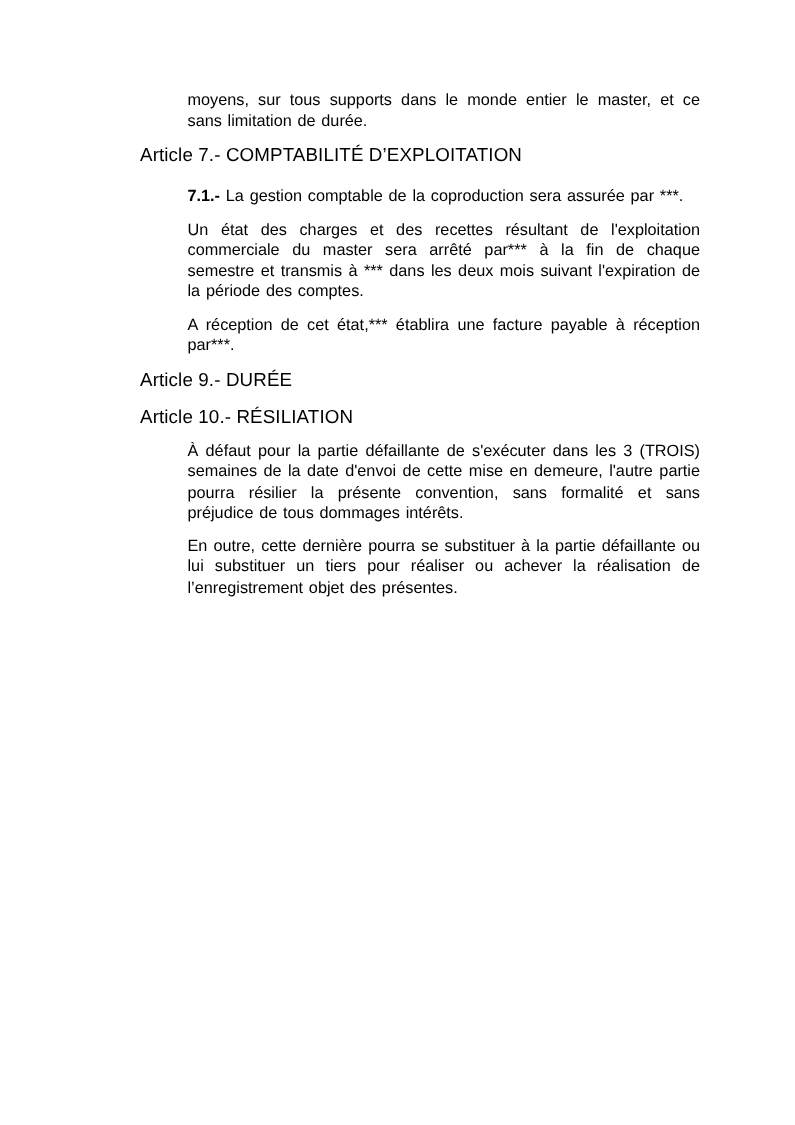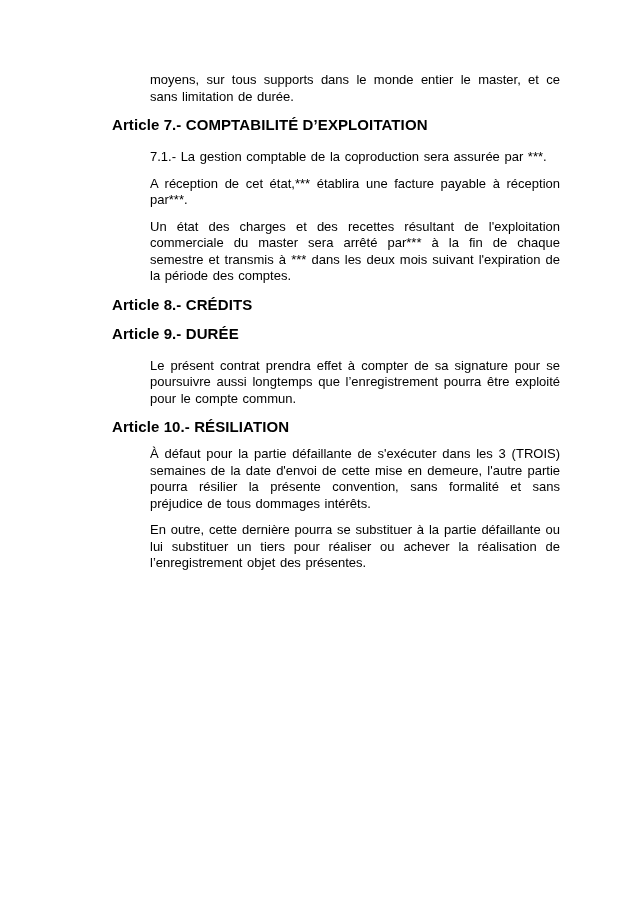--- a/index.html
+++ b/index.html
@@ -30,39 +30,37 @@
   }
   .content p.first {
     margin-top: 0;
   }
   .content p.after-heading {
     margin-top: 15px;
   }
   .content h2 {
     font-size: 15px;
     line-height: 18px;
-    font-weight: bold;
+    font-weight: normal;
     margin: 11px 0 0 0;
     letter-spacing: 0.1px;
   }
   .content strong.clause-num {
-    font-weight: normal;
+    font-weight: bold;
   }
 </style>
 </head>
 <body>
 
 <div class="page">
   <div class="content">
 
   <p class="first">moyens, sur tous supports dans le monde entier le master, et ce sans limitation de durée.</p>
       <h2>Article 7.- COMPTABILITÉ D’EXPLOITATION</h2>
       <p class="after-heading"><strong class="clause-num">7.1.-</strong> <span>La gestion comptable de la coproduction sera assurée par ***.</span></p>
+      <p>Un état des charges et des recettes résultant de l'exploitation commerciale du master sera arrêté par*** à la fin de chaque semestre et transmis à *** dans les deux mois suivant l'expiration de la période des comptes.</p>
       <p>A réception de cet état,*** établira une facture payable à réception par***.</p>
-      <p>Un état des charges et des recettes résultant de l'exploitation commerciale du master sera arrêté par*** à la fin de chaque semestre et transmis à *** dans les deux mois suivant l'expiration de la période des comptes.</p>
-      <h2>Article 8.- CRÉDITS</h2>
       <h2>Article 9.- DURÉE</h2>
-      <p class="after-heading">Le présent contrat prendra effet à compter de sa signature pour se poursuivre aussi longtemps que l’enregistrement pourra être exploité pour le compte commun.</p>
       <h2>Article 10.- RÉSILIATION</h2>
       <p>À défaut pour la partie défaillante de s'exécuter dans les 3 (TROIS) semaines de la date d'envoi de cette mise en demeure, l'autre partie pourra résilier la présente convention, sans formalité et sans préjudice de tous dommages intérêts.</p>
       <p>En outre, cette dernière pourra se substituer à la partie défaillante ou lui substituer un tiers pour réaliser ou achever la réalisation de l’enregistrement objet des présentes.</p>
     </div>
 </div>
 
 </body></html>

